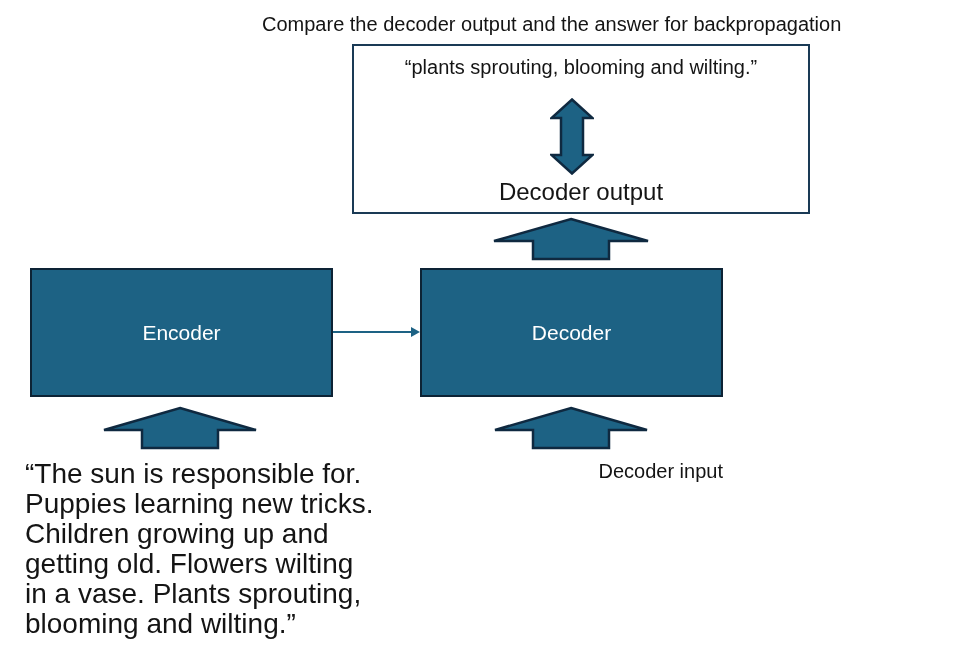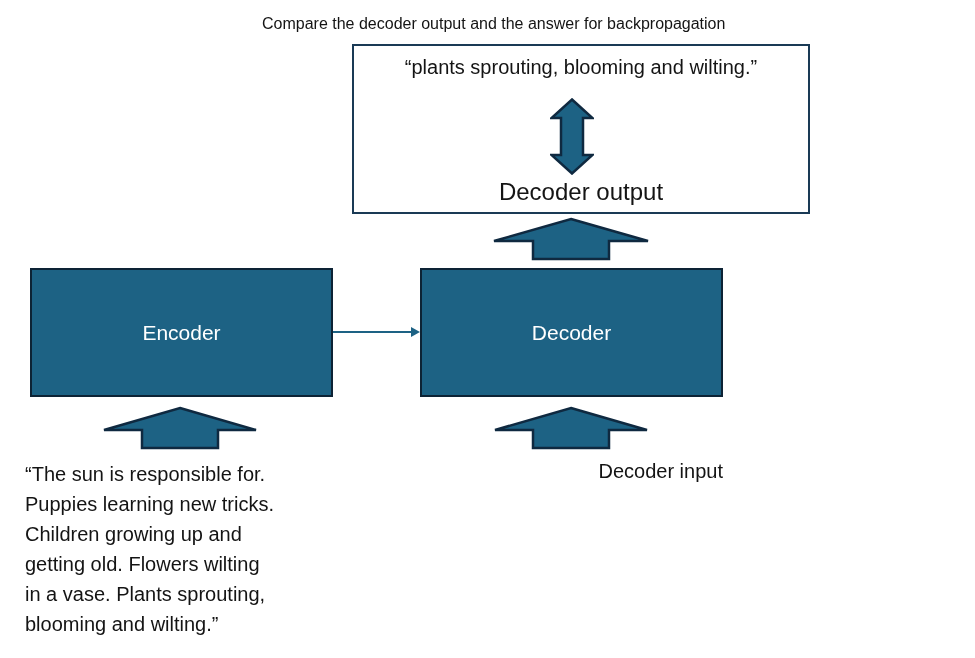--- a/index.html
+++ b/index.html
@@ -13,21 +13,21 @@
     width: 975px;
     height: 658px;
     background: #ffffff;
     overflow: hidden;
     color: var(--text, #141414);
   }
   .title {
     position: absolute;
     left: 262px;
     top: 11px;
-    font-size: 16px;
+    font-size: 20px;
     line-height: 26px;
     white-space: nowrap;
     color: var(--text, #141414);
   }
   .panel {
     position: absolute;
     left: 352px;
     top: 44px;
     width: 454px;
     height: 166px;
@@ -92,21 +92,21 @@
     width: 303px;
     text-align: right;
     font-size: 20px;
     color: var(--text, #141414);
   }
   .encoder-input-text {
     position: absolute;
     left: 25px;
     top: 459px;
     width: 360px;
-    font-size: 20px;
+    font-size: 28px;
     line-height: 30px;
     white-space: pre-line;
     color: var(--text, #141414);
   }
 </style>
 </head>
 <body>
 
 <div class="canvas">
 

